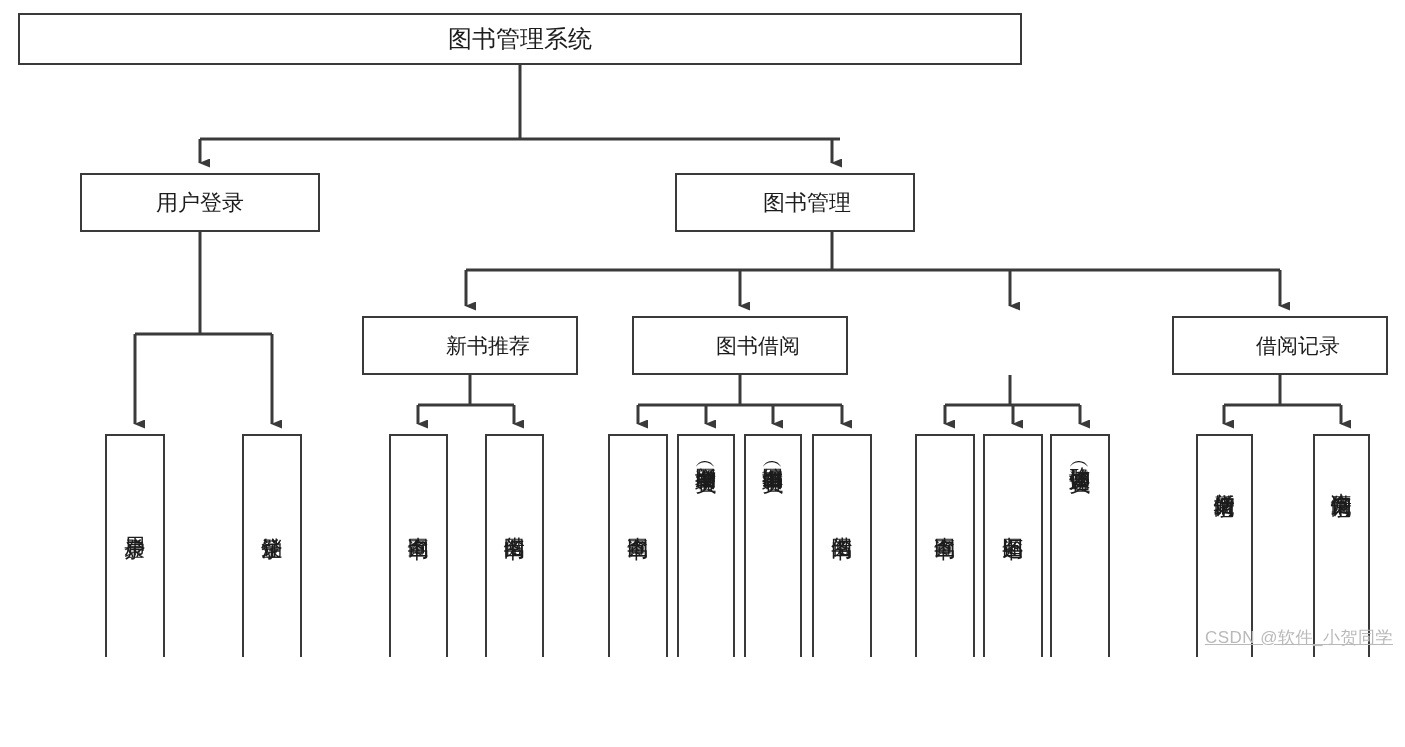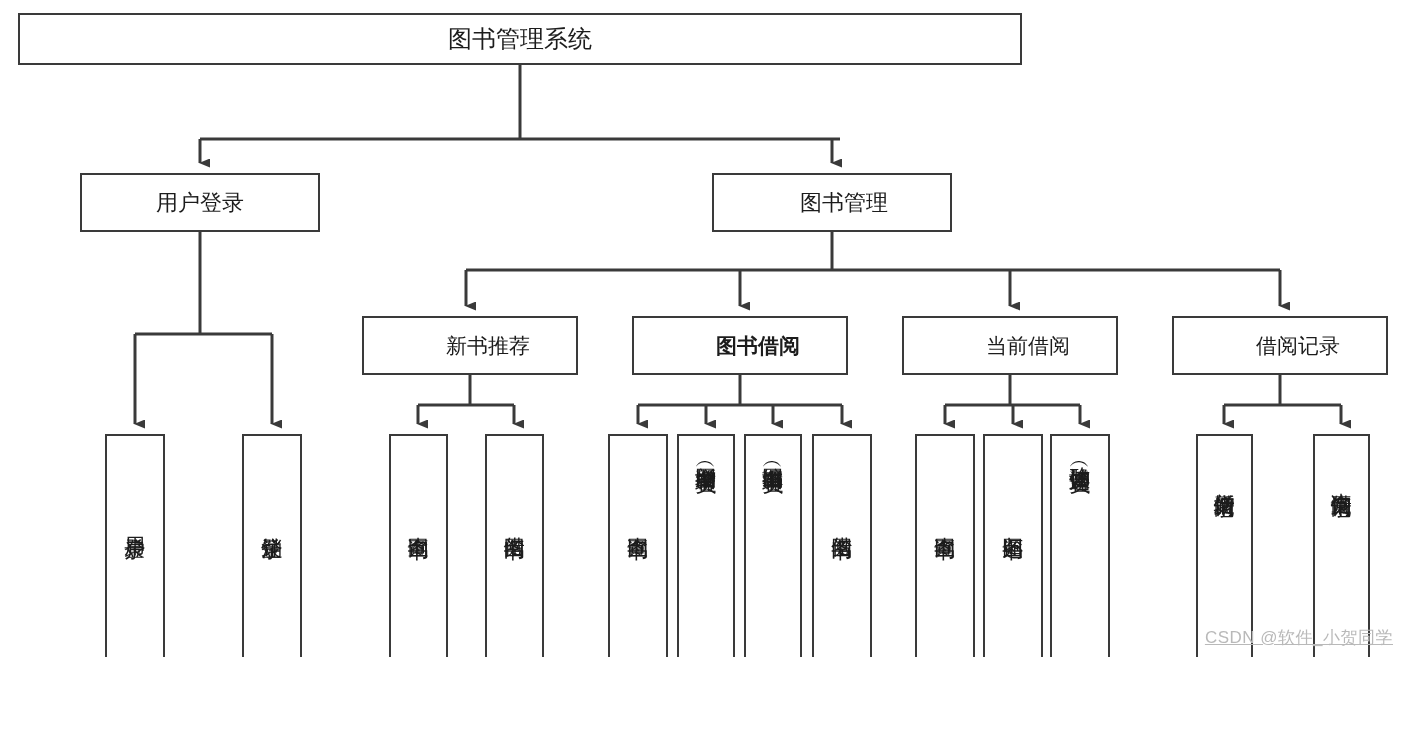--- a/index.html
+++ b/index.html
@@ -127,32 +127,29 @@
     </g>
   </svg>
 
   <div class="node root" style="left:18px; top:13px; width:1004px; height:52px;">
     <span>图书管理系统</span>
   </div>
 
   <div class="node lvl1" style="left:80px; top:173px; width:240px; height:59px;">
     <span>用户登录</span>
   </div>
-  <div class="node lvl1" style="left:712px; top:173px; width:240px; height:59px;padding-left:24px;">
+  <div class="node lvl1" style="left:675px; top:173px; width:240px; height:59px;padding-left:24px;">
     <span>图书管理</span>
   </div>
 
   <div class="node lvl2" style="left:362px; top:316px; width:216px; height:59px;">
     <span>新书推荐</span>
   </div>
-  <div class="node lvl2" style="left:632px; top:316px; width:216px; height:59px;font-weight:bold;">
+  <div class="node lvl2" style="left:632px; top:316px; width:216px; height:59px;">
     <span>图书借阅</span>
-  </div>
-  <div class="node lvl2" style="left:902px; top:316px; width:216px; height:59px;">
-    <span>当前借阅</span>
   </div>
   <div class="node lvl2" style="left:1172px; top:316px; width:216px; height:59px;">
     <span>借阅记录</span>
   </div>
 
   <div class="node leaf leaf-mid" style="left:105px; top:434px; width:60px; height:301px;">
     <span class="vtext">用户登录</span>
   </div>
   <div class="node leaf leaf-mid" style="left:242px; top:434px; width:60px; height:301px;">
     <span class="vtext">注销登录</span>

